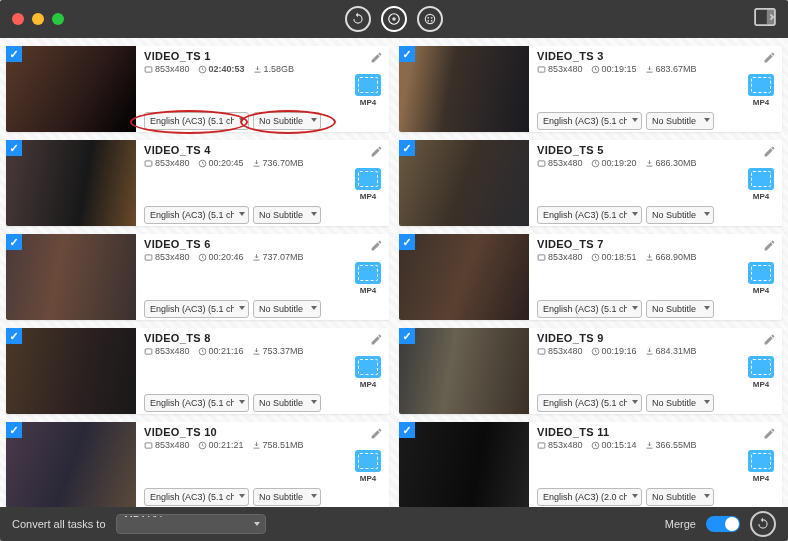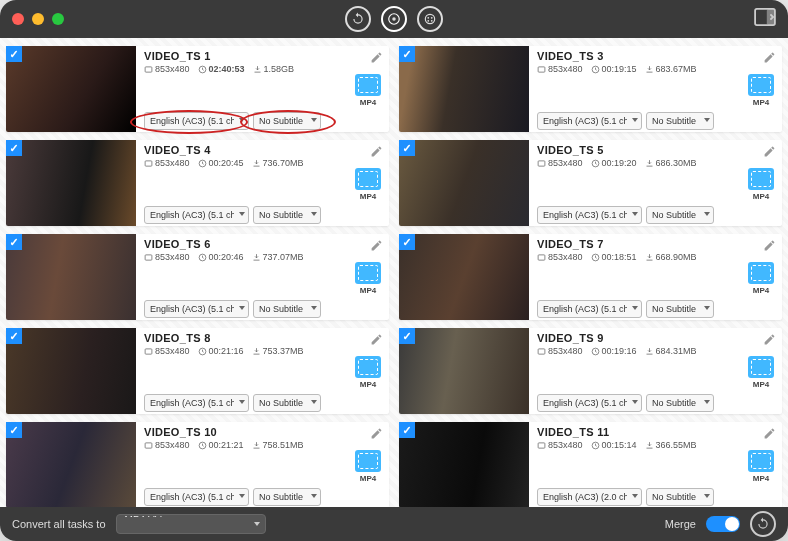--- a/index.html
+++ b/index.html
@@ -1,17 +1,17 @@
 <!DOCTYPE html>
 <html><head>
 <meta charset="utf-8">
 <style>
   * { box-sizing: border-box; margin: 0; padding: 0; }
   body { background: #f0f0f0; font-family: -apple-system, Helvetica, Arial, sans-serif; display: flex; align-items: center; justify-content: center; height: 100vh; }
-  .window { width: 788px; height: 541px; background: #fff; border-radius: 16px; box-shadow: 0 8px 40px rgba(0,0,0,.25); overflow: hidden; display: flex; flex-direction: column; }
+  .window { width: 788px; height: 541px; background: #fff; border-radius: 2px; box-shadow: 0 8px 40px rgba(0,0,0,.25); overflow: hidden; display: flex; flex-direction: column; }
   .titlebar { height: 38px; background: #3a3a3a; display: flex; align-items: center; padding: 0 12px; position: relative; }
   .lights { display: flex; gap: 8px; }
   .light { width: 12px; height: 12px; border-radius: 50%; }
   .light.red { background: #ff5f57; }
   .light.yel { background: #febc2e; }
   .light.grn { background: #28c840; }
   .tb-center { position: absolute; left: 50%; transform: translateX(-50%); display: flex; gap: 10px; }
   .tb-btn { width: 26px; height: 26px; border: 2px solid #ddd; border-radius: 50%; display: flex; align-items: center; justify-content: center; color: #ddd; cursor: pointer; }
   .tb-btn svg { width: 14px; height: 14px; fill: #ddd; }
   .tb-btn.active { border-color: #fff; color:#fff; }

